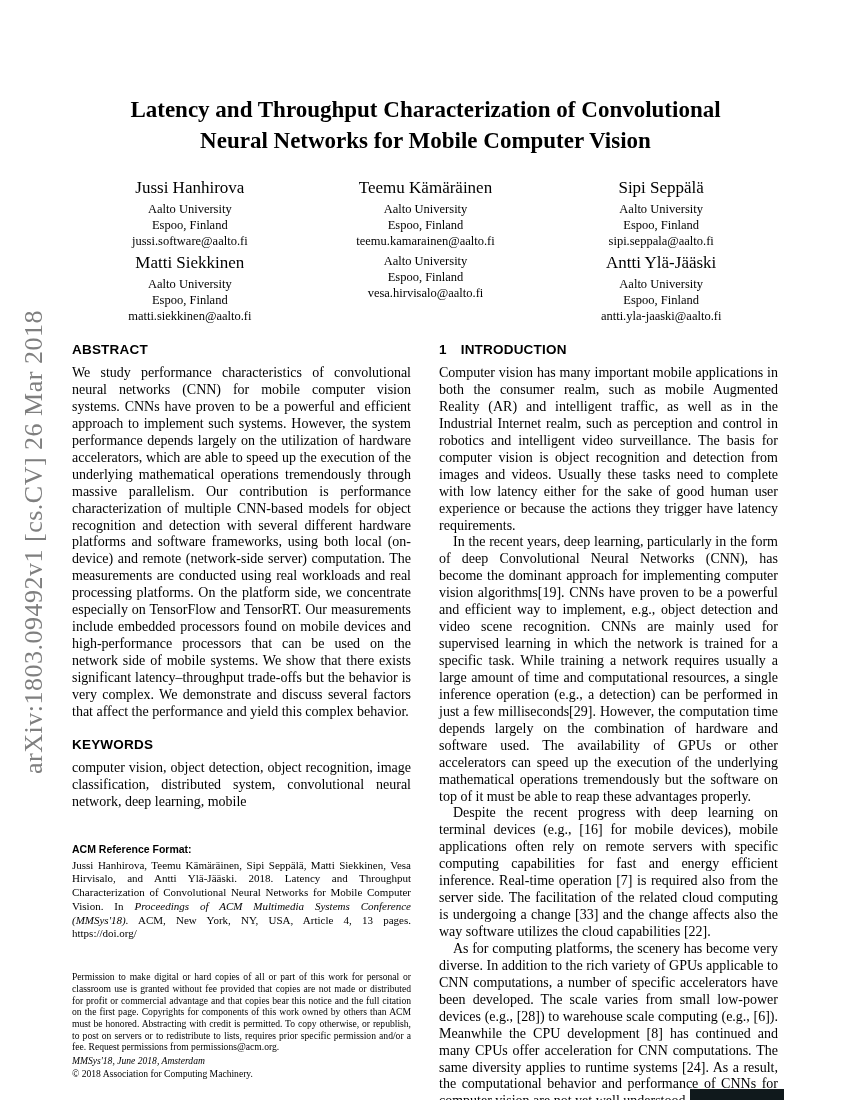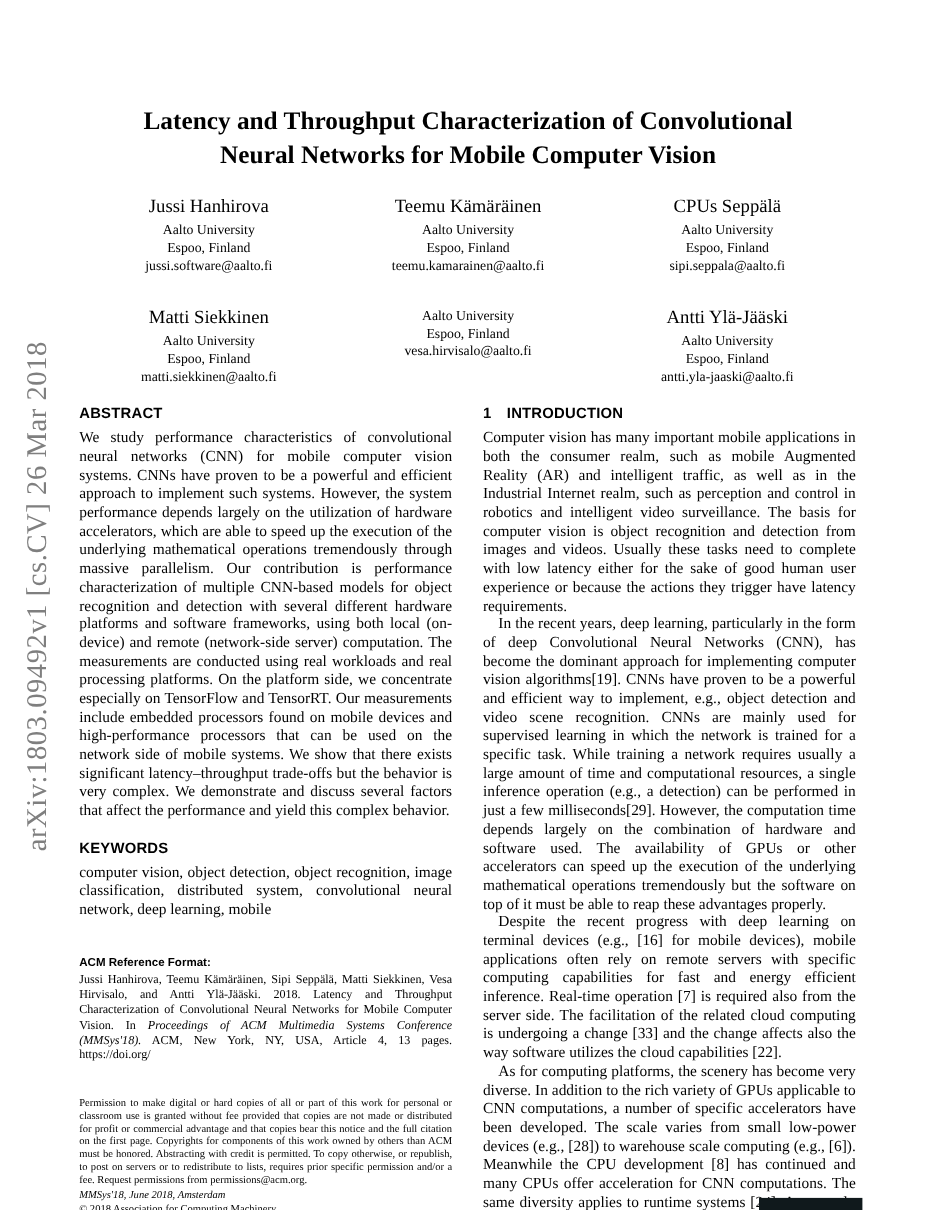--- a/index.html
+++ b/index.html
@@ -30,21 +30,21 @@
     font-size:23px;
     font-weight:bold;
     text-align:center;
     line-height:1.35;
     margin:0 auto 22px auto;
     max-width:600px;
   }
   .authors-grid {
     display:grid;
     grid-template-columns:repeat(3, 1fr);
-    row-gap:30px;
+    row-gap:4px;
     text-align:center;
     margin-bottom:18px;
   }
   .author-block .author-name { font-size:17px; margin-bottom:3px; }
   .author-block .author-affil,
   .author-block .author-loc,
   .author-block .author-email { font-size:12.5px; line-height:1.28; }
   .columns {
     display:flex;
     gap:28px;
@@ -114,21 +114,21 @@
         <div class="author-loc">Espoo, Finland</div>
         <div class="author-email">jussi.software@aalto.fi</div>
       </div>
       <div class="author-block">
         <div class="author-name">Teemu Kämäräinen</div>
         <div class="author-affil">Aalto University</div>
         <div class="author-loc">Espoo, Finland</div>
         <div class="author-email">teemu.kamarainen@aalto.fi</div>
       </div>
       <div class="author-block">
-        <div class="author-name">CPUs Seppälä</div>
+        <div class="author-name">Sipi Seppälä</div>
         <div class="author-affil">Aalto University</div>
         <div class="author-loc">Espoo, Finland</div>
         <div class="author-email">sipi.seppala@aalto.fi</div>
       </div>
       <div class="author-block">
         <div class="author-name">Matti Siekkinen</div>
         <div class="author-affil">Aalto University</div>
         <div class="author-loc">Espoo, Finland</div>
         <div class="author-email">matti.siekkinen@aalto.fi</div>
       </div>

